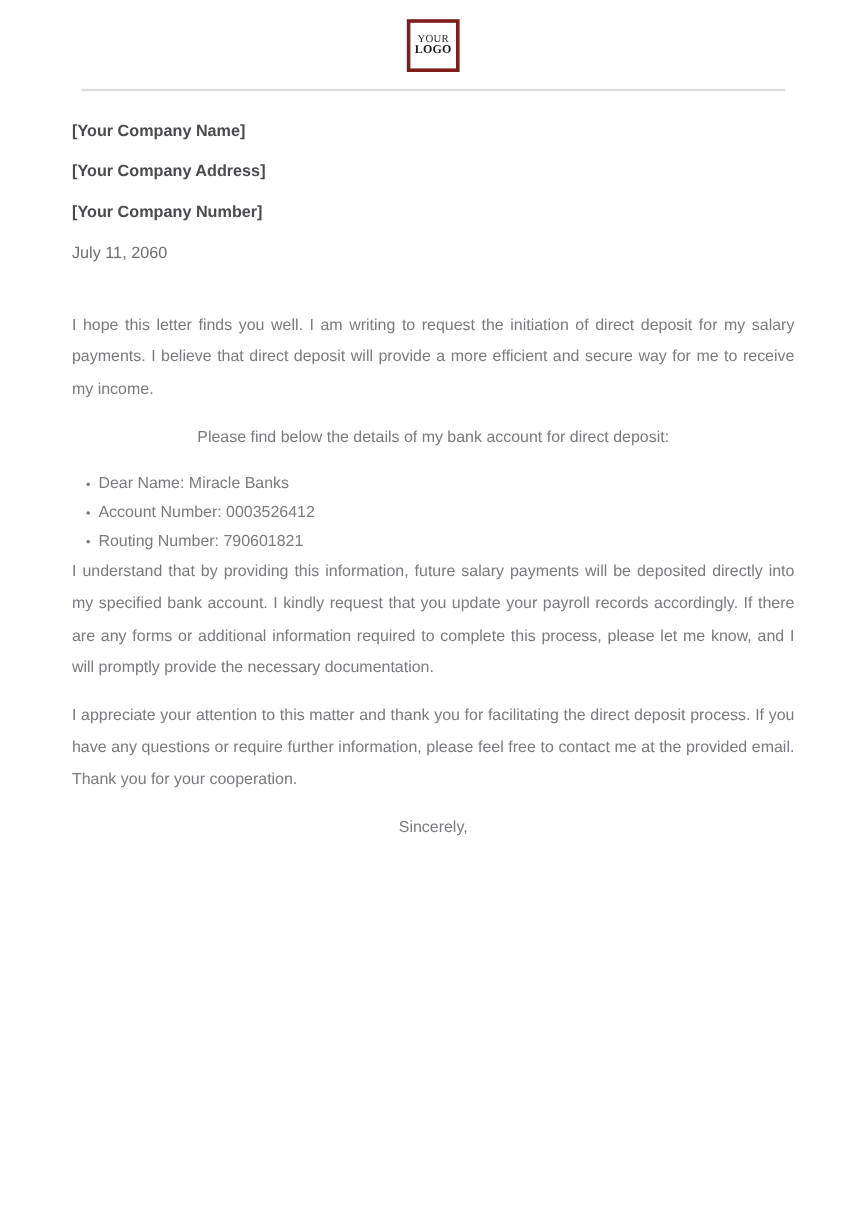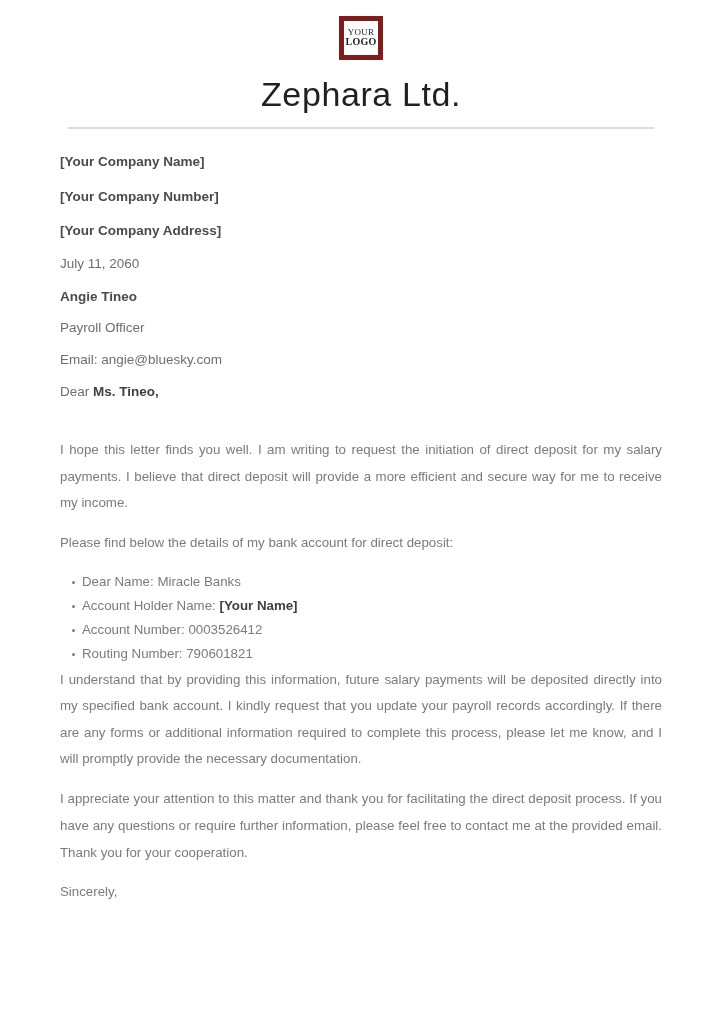--- a/index.html
+++ b/index.html
@@ -26,21 +26,21 @@
 
   
   .letterhead {
     padding-top: 16px;
     text-align: center;
   }
   .logo-box {
     width: 44px;
     height: 44px;
     margin: 0 auto;
-    border: 5px solid #7f1d1d;
+    border: 3px solid #7f1d1d;
     box-sizing: border-box;
     display: flex;
     flex-direction: column;
     align-items: center;
     justify-content: center;
     line-height: 1.05;
   }
   .logo-line1 {
     font-family: "Liberation Serif", serif;
     font-size: 9px;
@@ -114,21 +114,21 @@
   }
 
   .body-para {
     margin-top: 0;
     font-size: 13.3px;
     line-height: 2.0;
     text-align: justify;
     color: #7a7a80;
   }
   .body-para.first { margin-top: 38px; }
-  .body-para.plain { text-align: left; }
+  .body-para.plain { text-align: center; }
 
   .bank-list {
     list-style: none;
     margin: 0;
     padding: 0 0 0 12px;
   }
   .bank-list li {
     position: relative;
     font-size: 13.3px;
     line-height: 1.82;
@@ -153,53 +153,41 @@
 </head>
 <body>
 
 <div class="page">
 
   <div class="letterhead">
     <div class="logo-box">
       <span class="logo-line1">YOUR</span>
       <span class="logo-line2">LOGO</span>
     </div>
-    <div class="company-name">Zephara Ltd.</div>
     <div class="rule top"></div>
     <div class="rule bottom"></div>
   </div>
 
   <div class="content">
 
 
     <div class="meta-block">
       <div class="meta-line bold">[Your Company Name]</div>
+      <div class="meta-line bold gap-lg">[Your Company Address]</div>
       <div class="meta-line bold gap-lg">[Your Company Number]</div>
-      <div class="meta-line bold gap-lg">[Your Company Address]</div>
       <div class="meta-line gap-sm">July 11, 2060</div>
     </div>
 
-    <div>
-      <div class="meta-line bold gap-sm">Angie Tineo</div>
-      <div class="meta-line gap-md">Payroll Officer</div>
-      <div class="meta-line gap-md">Email: angie@bluesky.com</div>
-      <div class="salutation gap-sm">
-        <span>Dear </span><b>Ms. Tineo,</b>
-      </div>
-    </div>
 
     <p class="body-para first">I hope this letter finds you well. I am writing to request the initiation of direct deposit for my salary payments. I believe that direct deposit will provide a more efficient and secure way for me to receive my income.</p>
     <p class="body-para plain">Please find below the details of my bank account for direct deposit:</p>
 
     <ul class="bank-list">
       <li>
         <span>Dear Name: </span><span>Miracle Banks</span>
-      </li>
-      <li>
-        <span>Account Holder Name: </span><b>[Your Name]</b>
       </li>
       <li>
         <span>Account Number: </span><span>0003526412</span>
       </li>
       <li>
         <span>Routing Number: </span><span>790601821</span>
       </li>
     </ul>
 
     <p class="body-para">I understand that by providing this information, future salary payments will be deposited directly into my specified bank account. I kindly request that you update your payroll records accordingly. If there are any forms or additional information required to complete this process, please let me know, and I will promptly provide the necessary documentation.</p>

